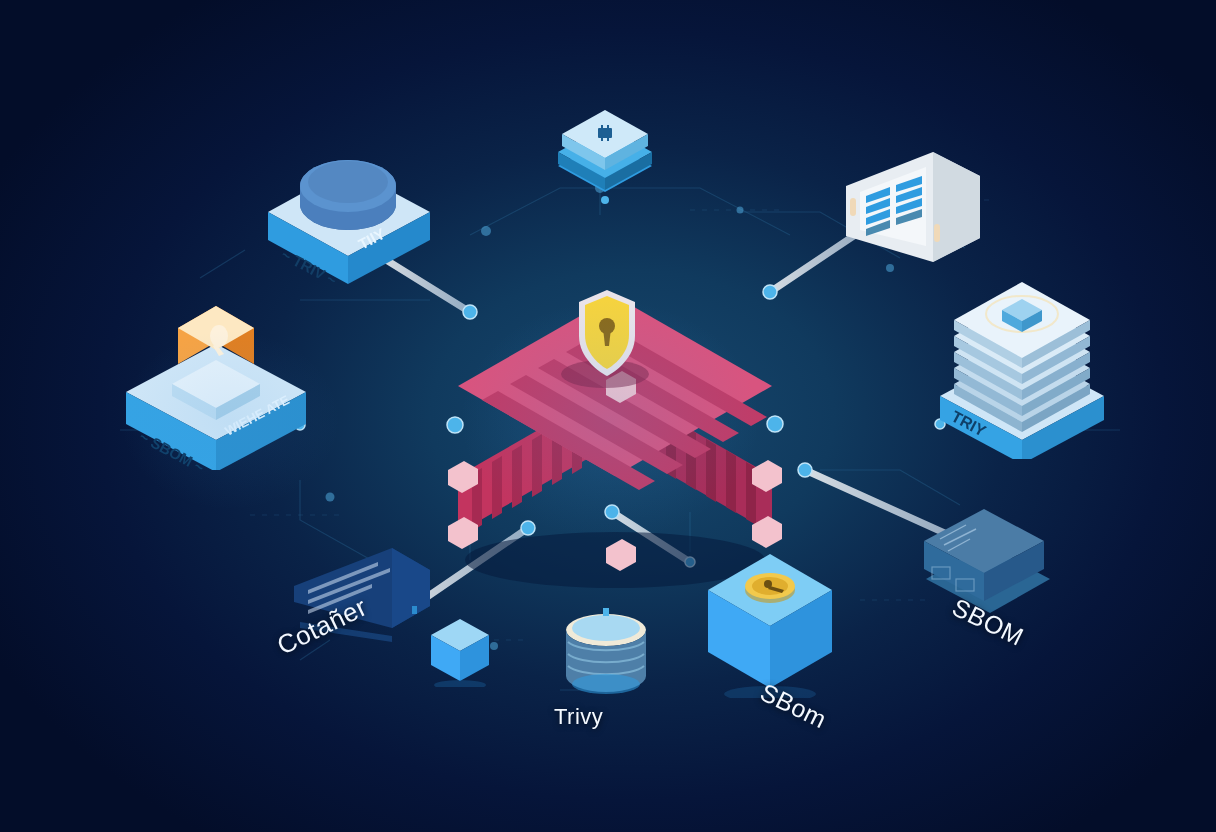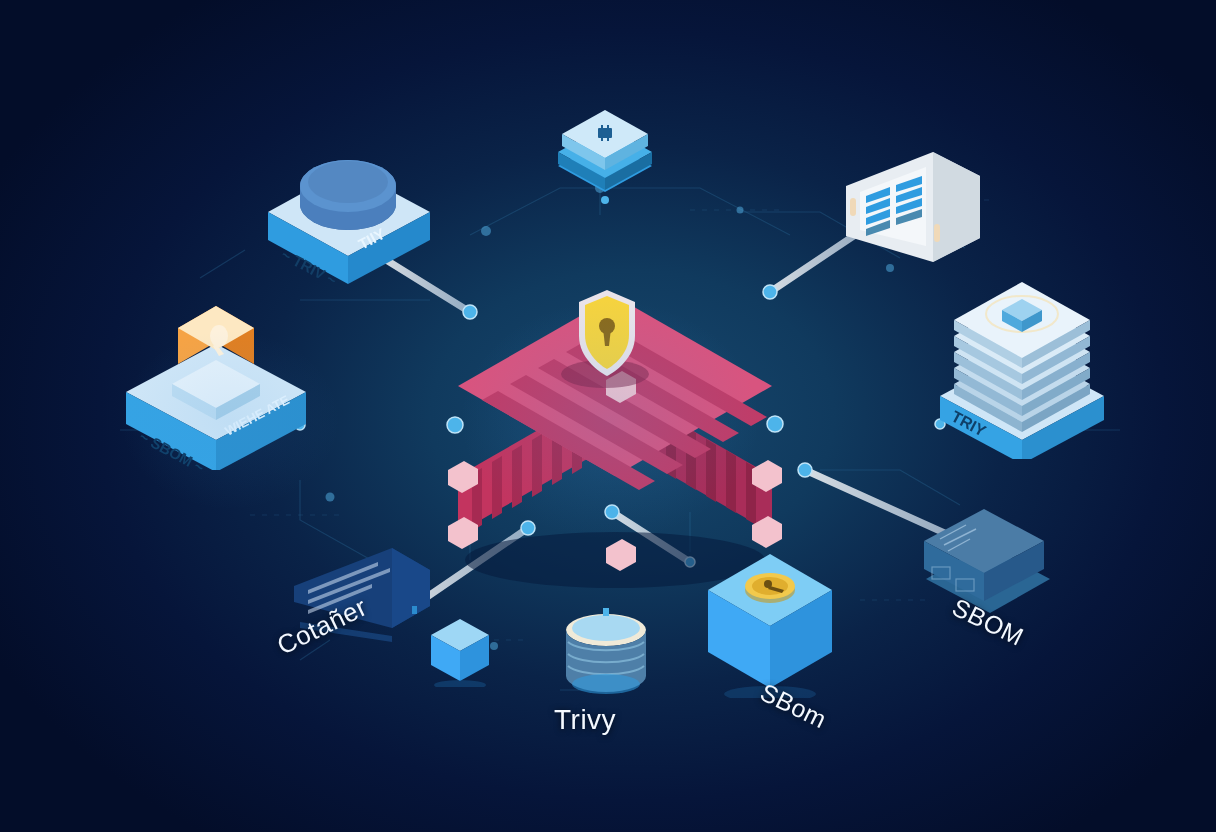--- a/index.html
+++ b/index.html
@@ -310,21 +310,21 @@
       <ellipse cx="48" cy="20" rx="34" ry="13" fill="#a8d9f2"></ellipse>
       <path d="M8 22 L8 68 A40 16 0 0 0 88 68 L88 22 A40 16 0 0 1 8 22 Z" fill="#4e7fa8"></path>
       <g stroke="#8fc4e2" stroke-width="2" opacity="0.65" fill="none">
         <path d="M10 34 A40 12 0 0 0 86 34"></path>
         <path d="M10 46 A40 12 0 0 0 86 46"></path>
         <path d="M10 58 A40 12 0 0 0 86 58"></path>
       </g>
       <ellipse cx="48" cy="76" rx="34" ry="10" fill="#2f9ce0" opacity="0.55"></ellipse>
       <rect x="45" y="0" width="6" height="8" fill="#4db4ea"></rect>
     </svg>
-    <div class="lbl" style="left:-4px;top:96px;font-size:28px;color:#f4f9ff;">Trivy</div>
+    <div class="lbl" style="left:-4px;top:96px;font-size:22px;color:#f4f9ff;">Trivy</div>
   </div>
 
   <div class="node" style="left:700px;top:548px;">
     <svg width="140" height="150" viewBox="0 0 140 150">
       <path d="M8 42 L70 6 L132 42 L70 78 Z" fill="#7ecdf5"></path>
       <path d="M8 42 L70 78 L70 140 L8 104 Z" fill="#3fa9f5"></path>
       <path d="M132 42 L70 78 L70 140 L132 104 Z" fill="#2e93dd"></path>
 
       <g>
         <ellipse cx="70" cy="42" rx="25" ry="13" fill="#c79a1e" opacity="0.6"></ellipse>

